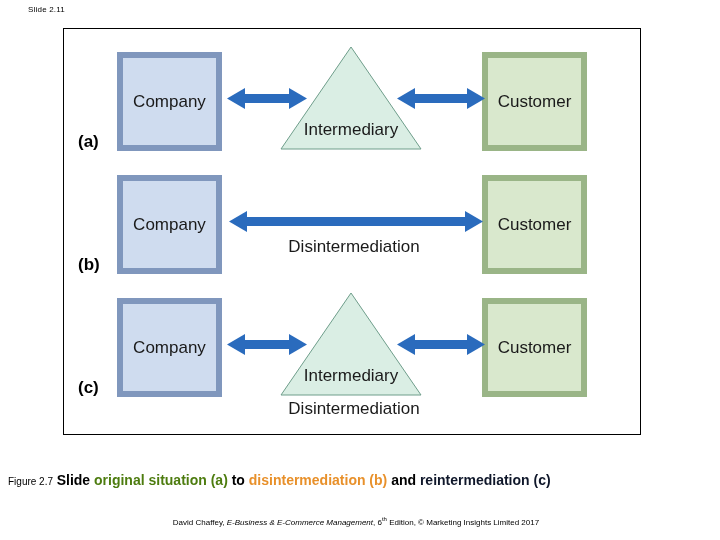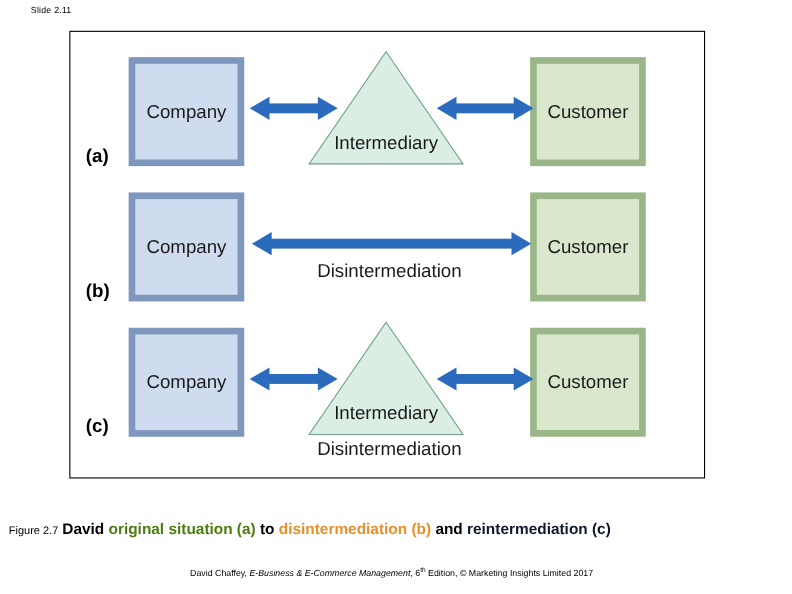--- a/index.html
+++ b/index.html
@@ -207,18 +207,18 @@
       </g>
     </svg>
   </div>
 
   <div class="center-label" style="left:180px; top:370px; width:220px;">Disintermediation</div>
 
 </div>
 
 <div class="caption">
   <span class="fignum">Figure 2.7</span>
-  <span class="txt c-black">David </span><span class="txt c-blue">original situation (a)</span><span class="txt c-black"> to </span><span class="txt c-orange">disintermediation (b)</span><span class="txt c-black"> and </span><span class="txt c-red">reintermediation (c)</span>
+  <span class="txt c-black">Slide </span><span class="txt c-blue">original situation (a)</span><span class="txt c-black"> to </span><span class="txt c-orange">disintermediation (b)</span><span class="txt c-black"> and </span><span class="txt c-red">reintermediation (c)</span>
 </div>
 
 <div class="credit">
   <span>David Chaffey, </span><span class="ital">E-Business &amp; E-Commerce Management</span><span>, 6</span><span class="sup">th</span><span> Edition, © Marketing Insights Limited 2017</span>
 </div>
 
 </body></html>

